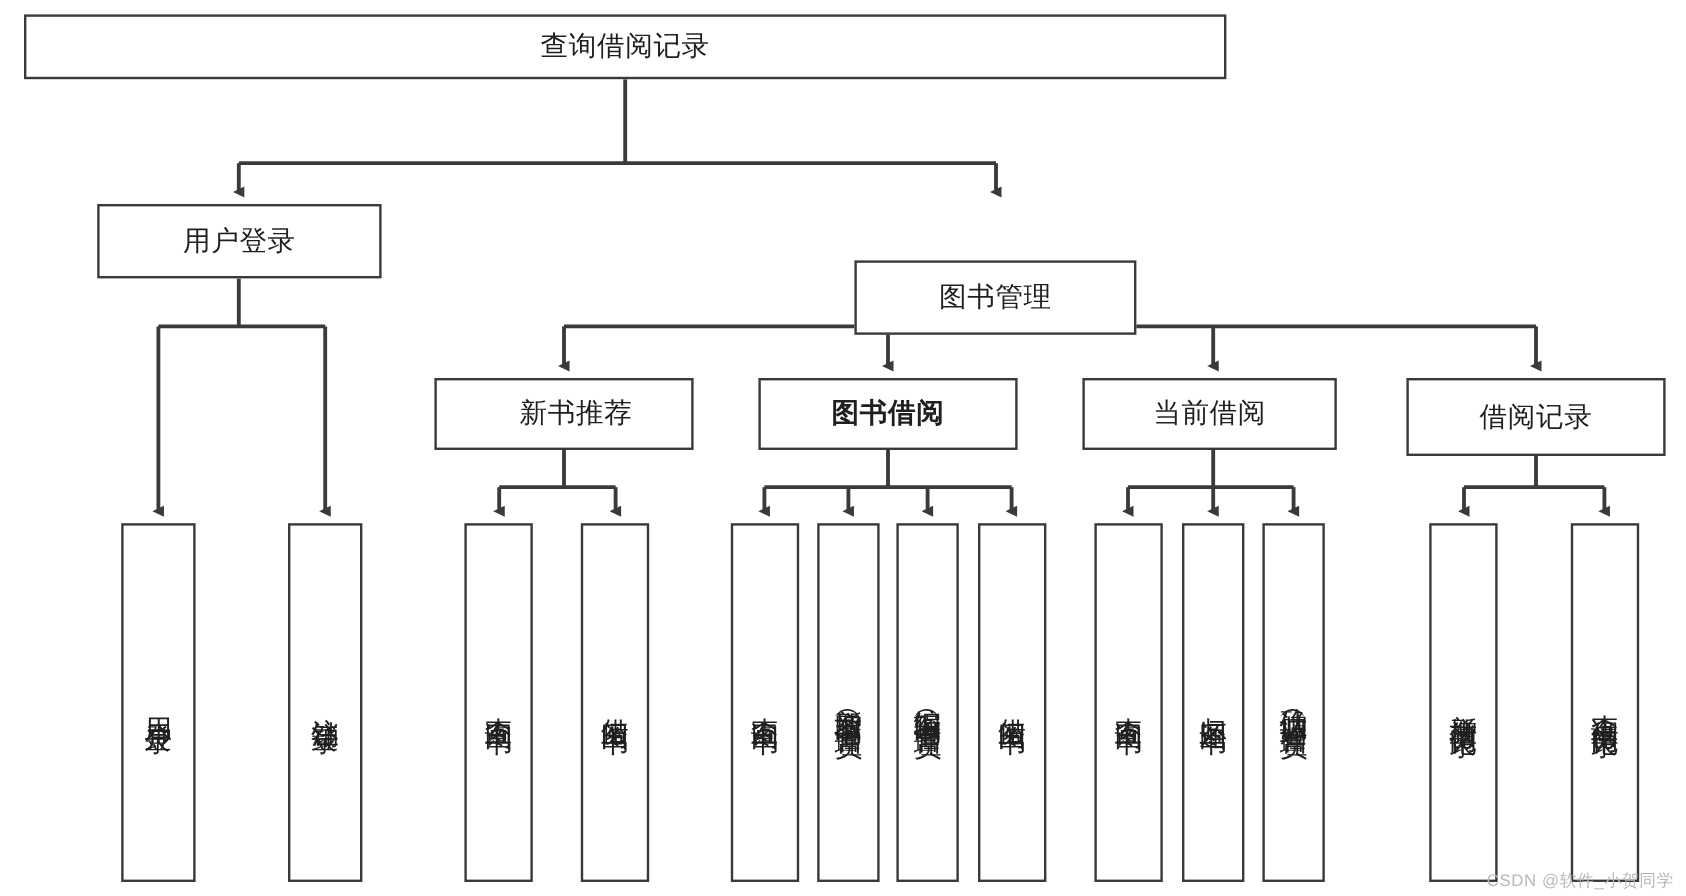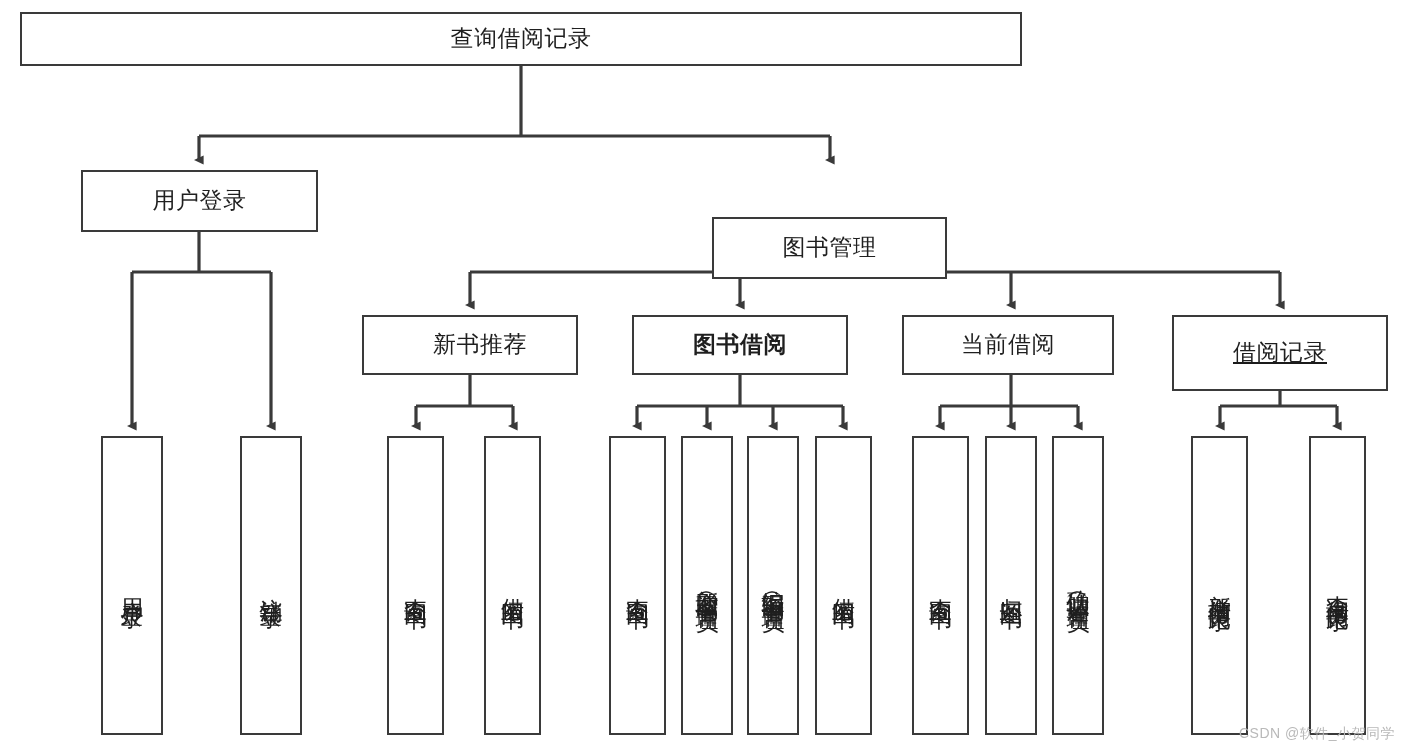--- a/index.html
+++ b/index.html
@@ -143,21 +143,21 @@
 
   <div class="node-box lvl3" style="left: 362px; top: 315px; width: 216px; height: 60px; padding-left: 20px;">
     <span class="node-label">新书推荐</span>
   </div>
   <div class="node-box lvl3" style="left: 632px; top: 315px; width: 216px; height: 60px; font-weight: bold;">
     <span class="node-label">图书借阅</span>
   </div>
   <div class="node-box lvl3" style="left: 902px; top: 315px; width: 212px; height: 60px;">
     <span class="node-label">当前借阅</span>
   </div>
-  <div class="node-box lvl3" style="left: 1172px; top: 315px; width: 216px; height: 76px; text-decoration: underline;">
+  <div class="node-box lvl3" style="left: 1172px; top: 315px; width: 216px; height: 65px;">
     <span class="node-label">借阅记录</span>
   </div>
 
   <div class="node-box leaf" style="left: 101px; top: 436px; width: 62px; height: 299px;">
     <span class="leaf-inner">
         <span class="node-label vertical">用户登录</span>
       </span>
   </div>
   <div class="node-box leaf" style="left: 240px; top: 436px; width: 62px; height: 299px;">
     <span class="leaf-inner">

